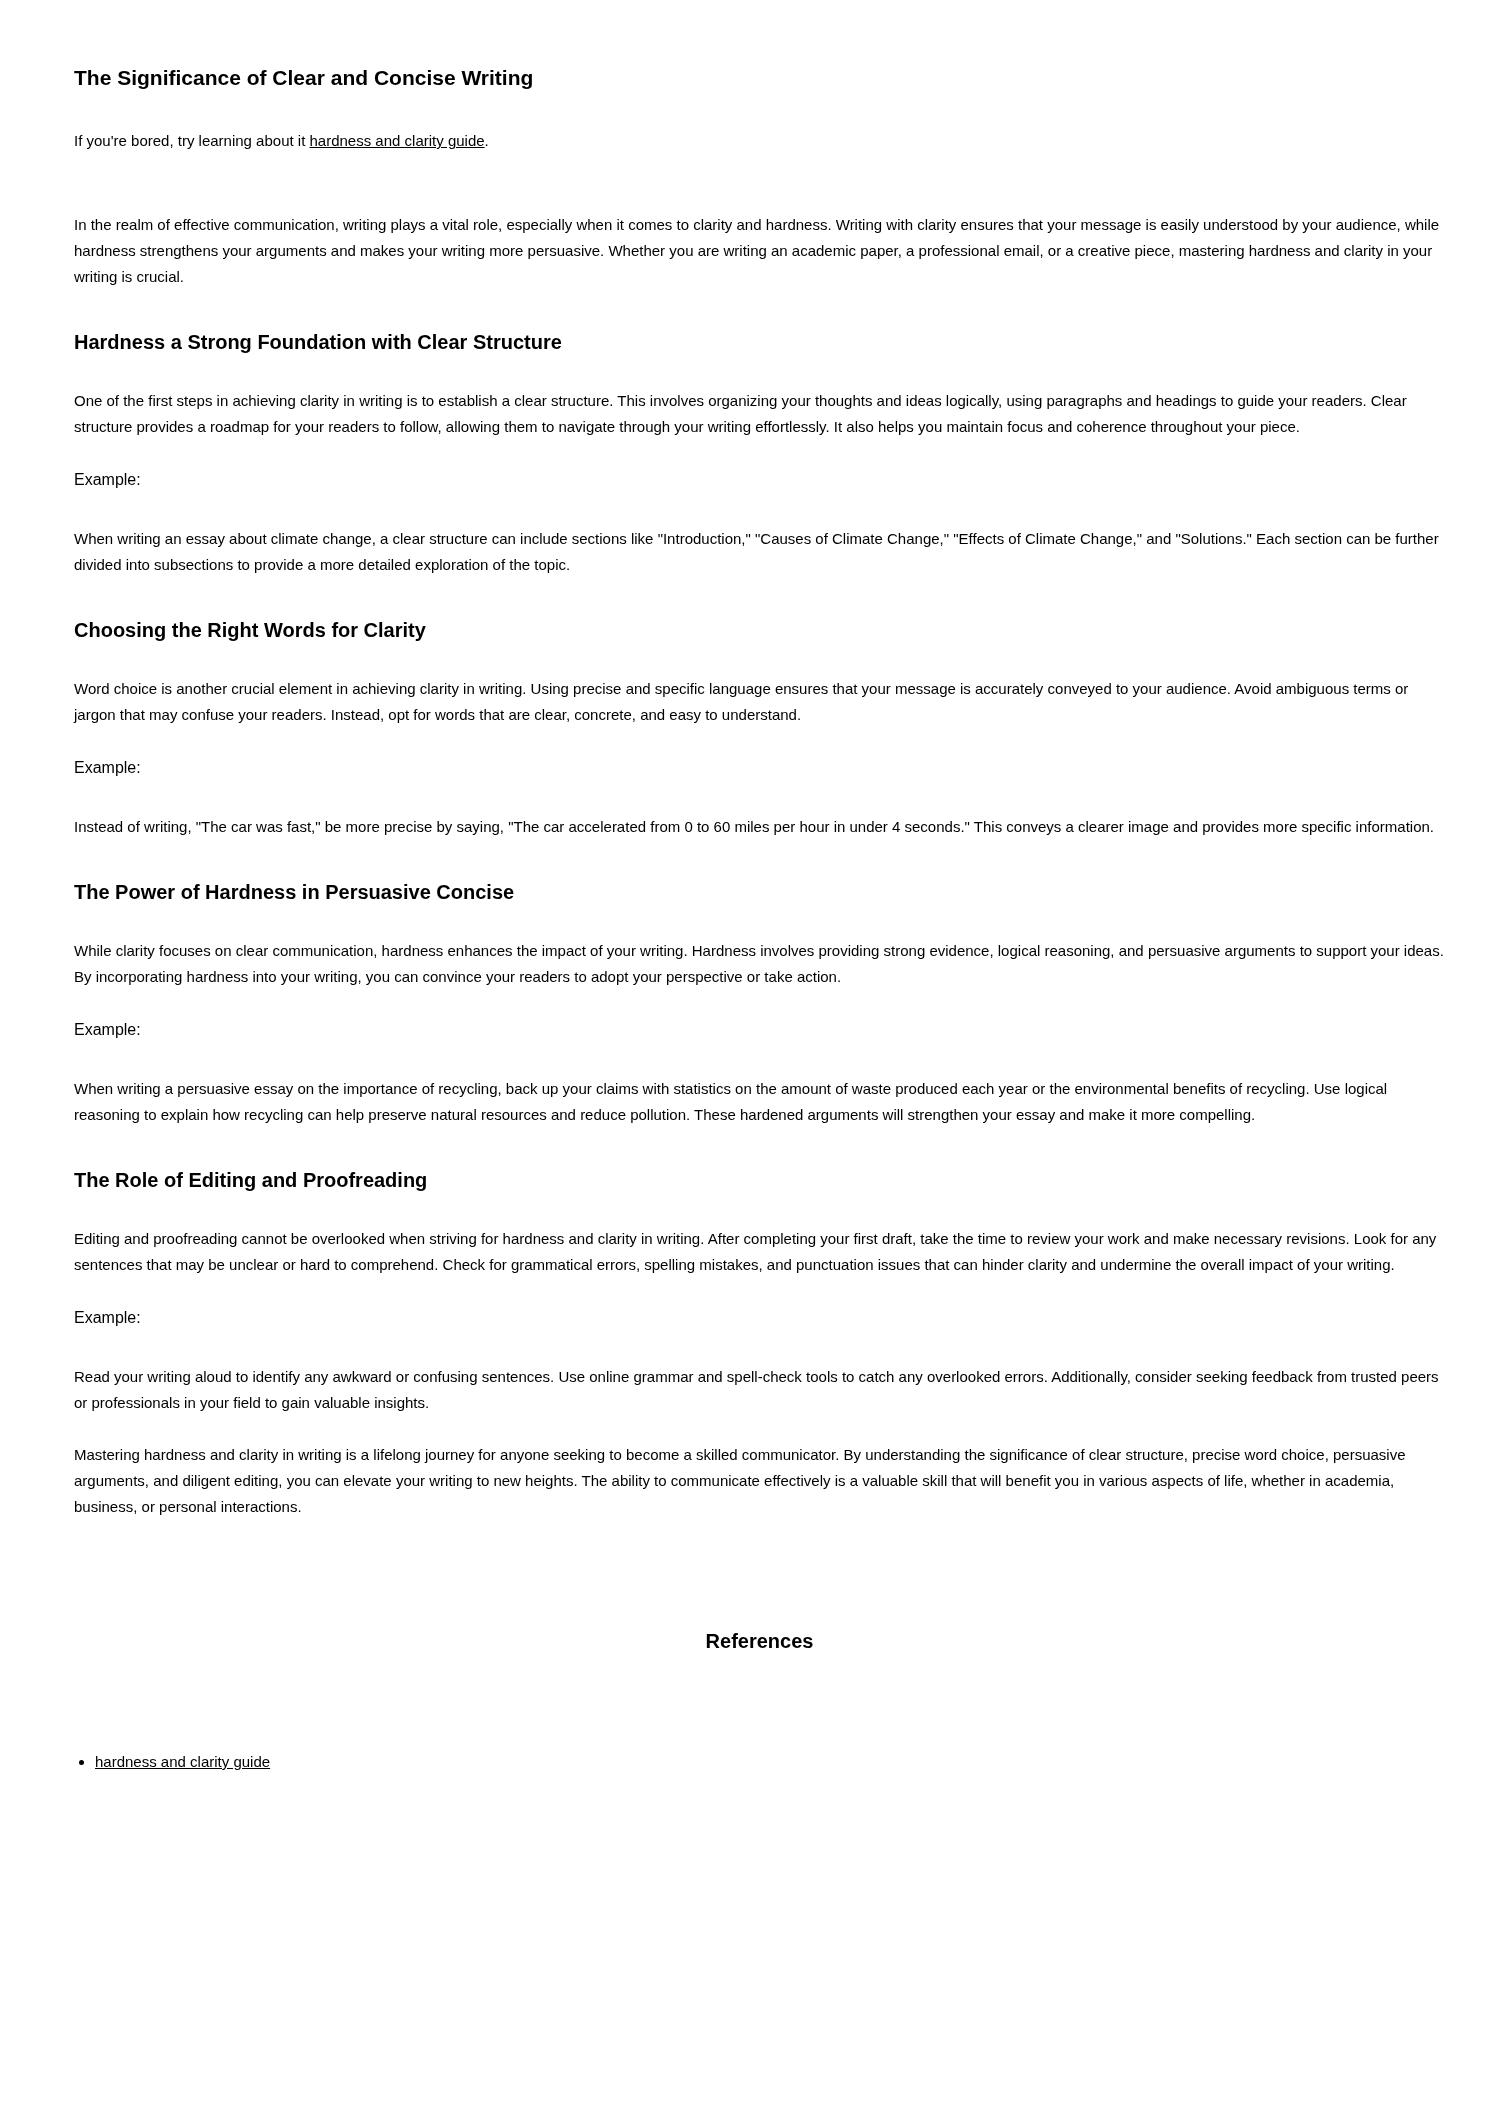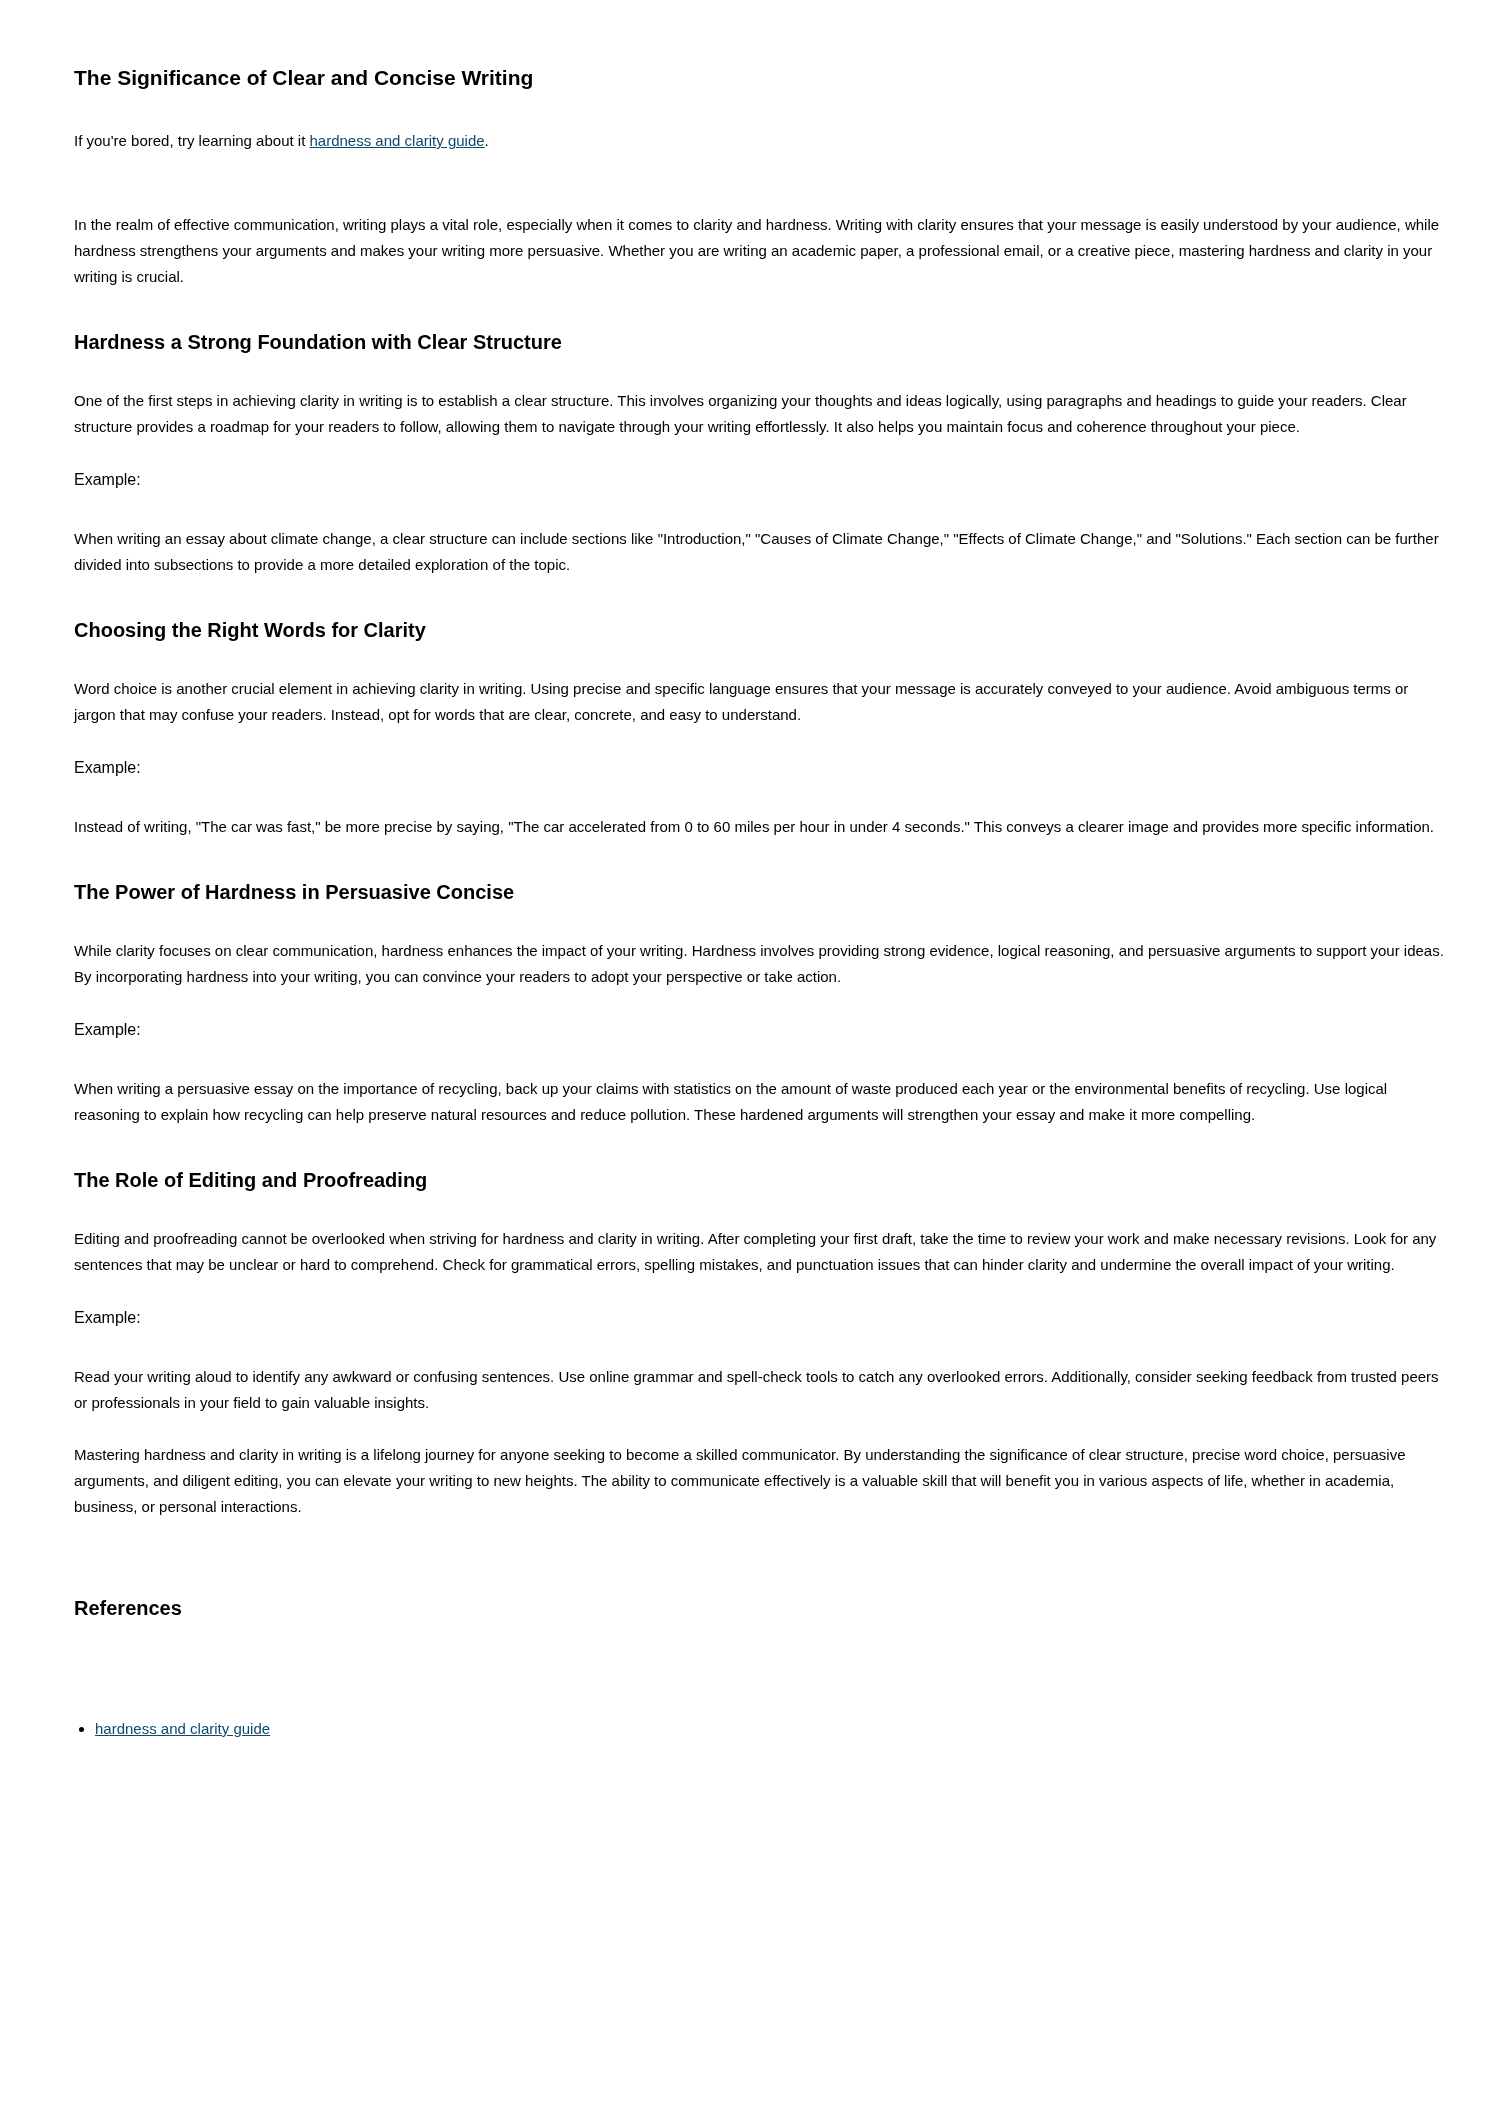--- a/index.html
+++ b/index.html
@@ -37,27 +37,28 @@
     font-weight: normal;
     margin: 30px 0 36px 0;
   }
   p {
     margin: 0 0 26px 0;
   }
   p.intro-paragraph {
     margin-bottom: 58px;
   }
   a.doc-link {
-    color: #0c4a6e;
+    color: #000000;
     text-decoration: underline;
     cursor: pointer;
   }
   .references h2.section-heading {
-    margin-top: 76px;
+    margin-top: 109px;
     margin-bottom: 0;
+    text-align: center;
   }
   .references ul {
     margin: 96px 0 0 0;
     padding-left: 21px;
   }
   .references li {
     margin: 0;
   }
 </style>
 </head>

